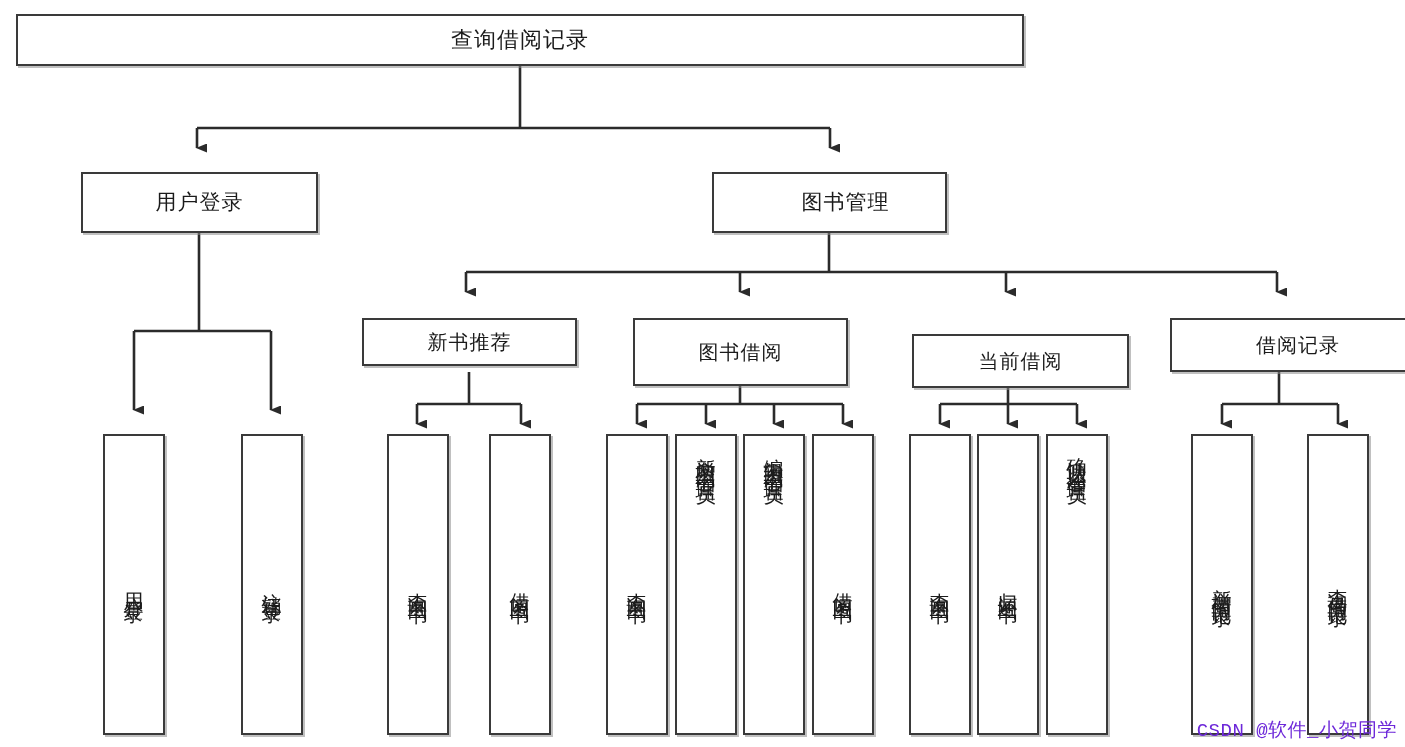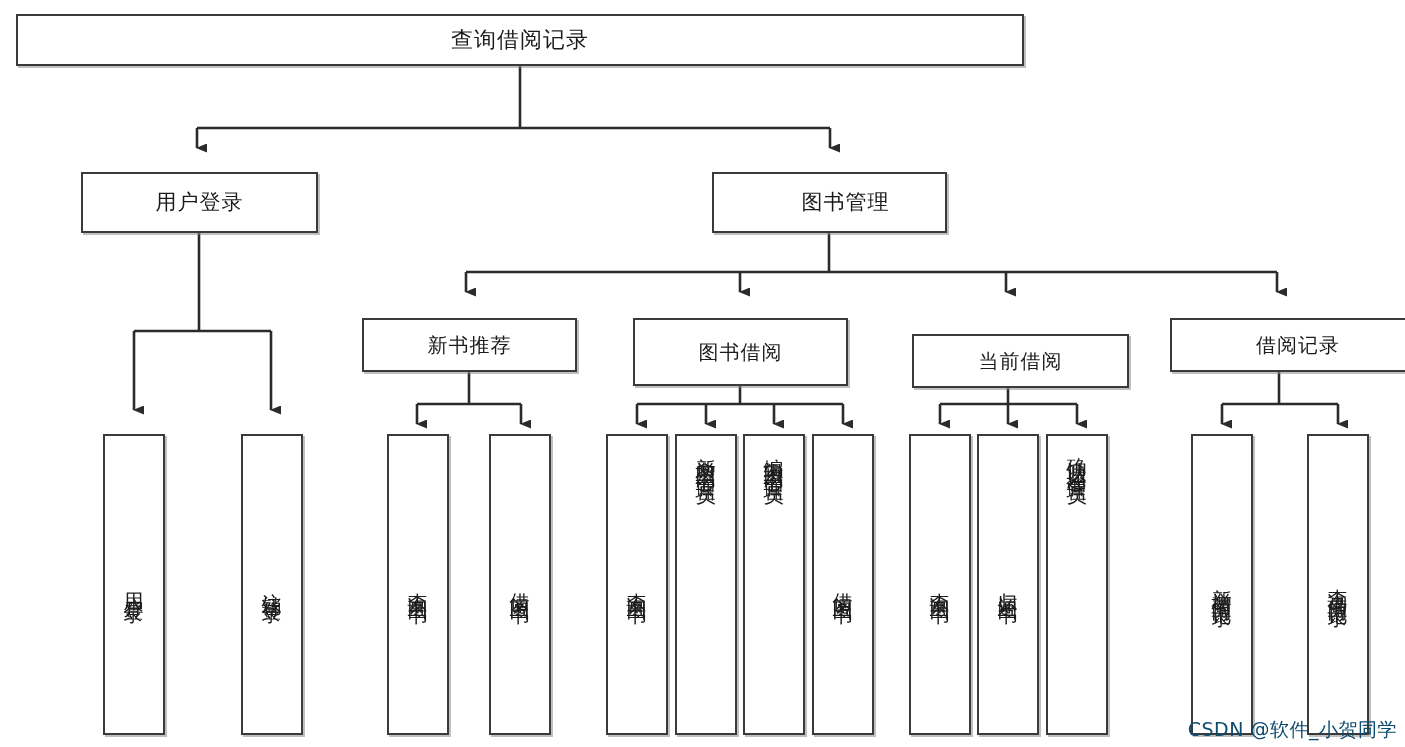--- a/index.html
+++ b/index.html
@@ -67,24 +67,25 @@
     align-items:center;
     padding-top:0;
   }
 
   
   #watermark{
     position:absolute;
     right:8px;
     bottom:4px;
     font-size:19px;
-    color:#0c4a6e;
+    color:#6d28d9;
     letter-spacing:0.5px;
     white-space:nowrap;
     user-select:none;
+    font-family:Liberation Mono, monospace;
   }
 </style>
 </head>
 <body>
 
 <div id="diagram-root">
 
   <svg id="connector-layer" viewBox="0 0 1405 747" width="1405" height="747" xmlns="http://www.w3.org/2000/svg">
     <defs>
       <marker id="arrowhead" markerWidth="9" markerHeight="11" refX="4.5" refY="10" orient="auto" markerUnits="userSpaceOnUse">
@@ -140,21 +141,21 @@
   </div>
 
   <div class="node level2" style="left:81px; top:172px; width:237px; height:61px;">
     <span class="node-label">用户登录</span>
   </div>
 
   <div class="node level2" style="left:712px; top:172px; width:235px; height:61px;padding-left:32px;">
     <span class="node-label">图书管理</span>
   </div>
 
-  <div class="node level3" style="left:362px; top:318px; width:215px; height:54px;">
+  <div class="node level3" style="left:362px; top:318px; width:215px; height:48px;">
     <span class="node-label">新书推荐</span>
   </div>
 
   <div class="node level3" style="left:633px; top:318px; width:215px; height:68px;">
     <span class="node-label">图书借阅</span>
   </div>
 
   <div class="node level3" style="left:912px; top:318px; width:217px; height:54px;margin-top:16px;">
     <span class="node-label">当前借阅</span>
   </div>

